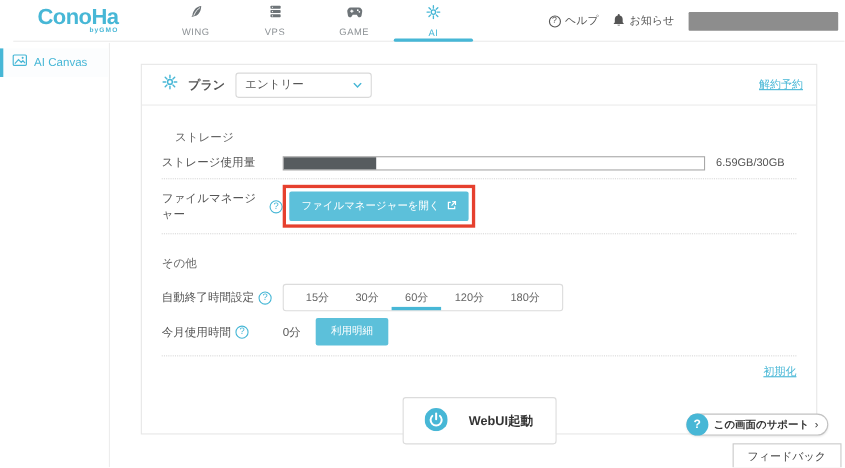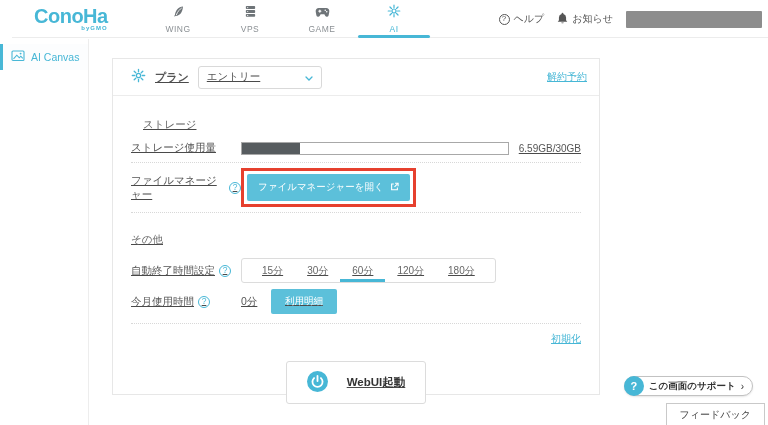--- a/index.html
+++ b/index.html
@@ -27,32 +27,32 @@
   .header-right { position:absolute; right:6px; top:0; height:38px;
     display:flex; align-items:center; gap:13px; }
   .hr-link { display:flex; align-items:center; gap:4px; font-size:10px; color:#555; cursor:pointer; }
   .qcircle-gray { width:11px; height:11px; border:1px solid #555; border-radius:50%;
     display:inline-flex; align-items:center; justify-content:center;
     font-size:8px; color:#555; line-height:1; }
   .qcircle-gray::before { content:"?"; }
   .account-redacted { width:136px; height:17px; background:#8d8d8d; border-radius:1px; cursor:pointer; }
 
   
-  .sidebar { position:absolute; top:39px; left:0; bottom:0; width:89px;
+  .sidebar { position:absolute; top:39px; left:0; bottom:0; width:100px;
     background:#fff; border-right:1px solid #ededed; }
   .side-item { margin-top:5px; height:26px; display:flex; align-items:center; gap:6px;
     padding-left:11px; position:relative; cursor:pointer; background:#fcfdfe; }
   .side-item::before { content:""; position:absolute; left:0; top:0; bottom:0;
     width:3px; background:#47b7d6; }
   .side-label { font-size:10.5px; color:#47b7d6; }
 
   
   .main { position:absolute; left:108px; top:39px; right:0; bottom:0; background:#fff; }
-  .card { position:absolute; left:4px; top:19px; width:488px; height:337px;
-    background:#fff; border:1px solid #e7e7e7;text-decoration:underline; }
+  .card { position:absolute; left:20px; top:19px; width:615px; height:337px;
+    background:#fff; border:1px solid #e7e7e7; }
 
   .plan-row { height:37px; border-bottom:1px solid #ececec; display:flex;
     align-items:center; padding:0 12px 0 18px; gap:9px; }
   .plan-label { font-size:11px; font-weight:bold; color:#555; }
   .plan-select { width:124px; height:23px; border:1px solid #d9d9d9; border-radius:3px;
     display:flex; align-items:center; justify-content:space-between;
     padding:0 8px; font-size:10.5px; color:#555; background:#fff; cursor:pointer; }
   .spacer { flex:1; }
   .link { font-size:10px; color:#47b7d6; text-decoration:underline; cursor:pointer; }
 

